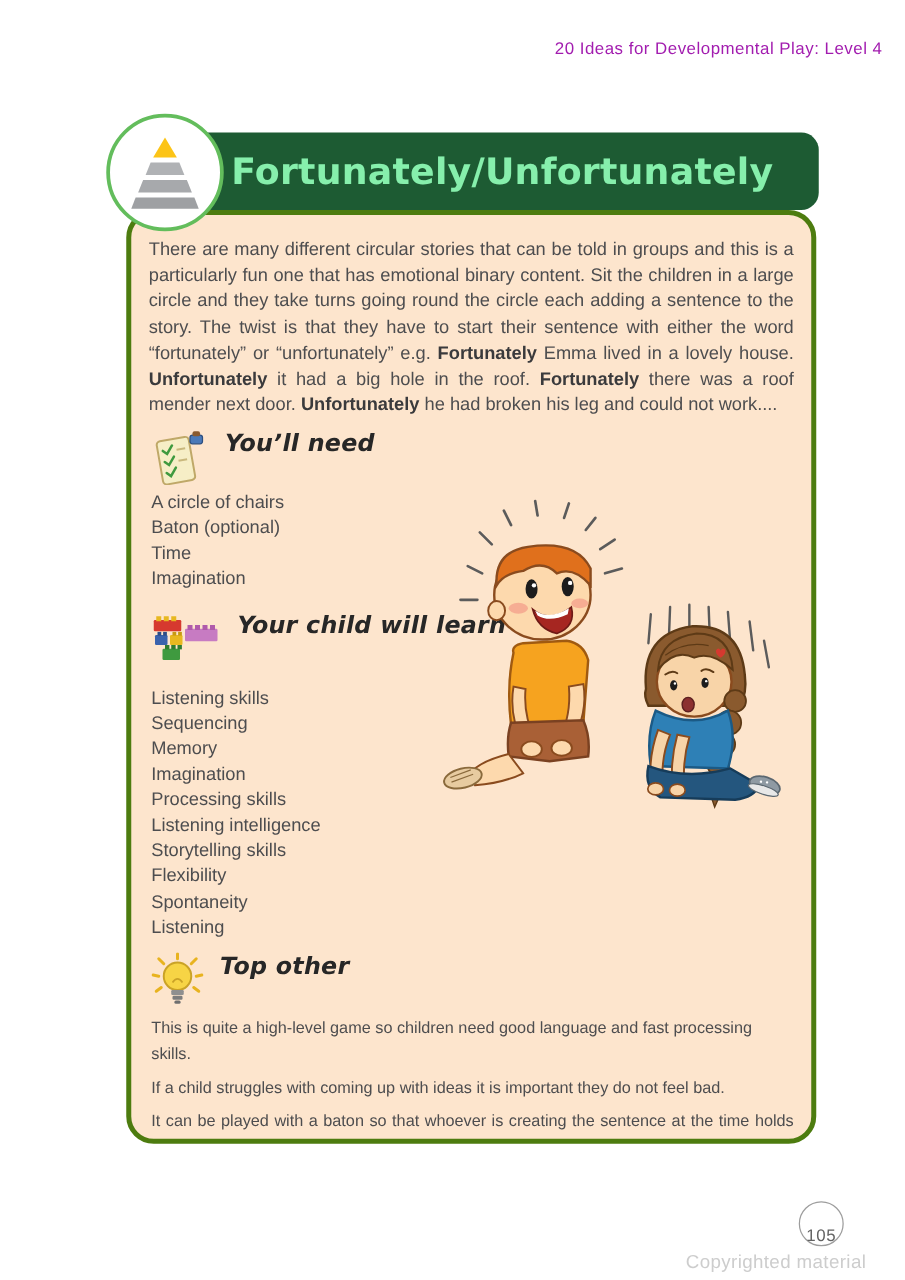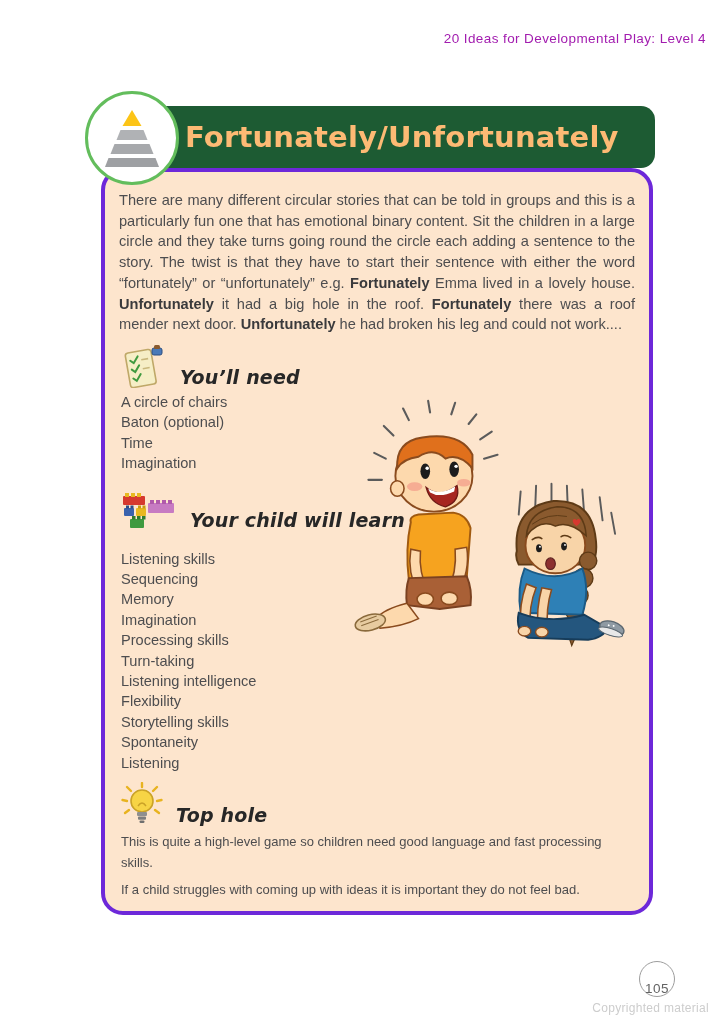--- a/index.html
+++ b/index.html
@@ -11,43 +11,43 @@
     font-size:13.5px; letter-spacing:.4px; color:#a21caf;
   }
 
   
   .banner{
     position:absolute; left:127px; top:106px; width:528px; height:62px;
     background:#1d5b33; border-radius:14px;
     display:flex; align-items:center;
   }
   .banner-title{
-    padding-left:58px; color:#fdba74;
+    padding-left:58px; color:#86efac;
     font-family:"DejaVu Sans", sans-serif; font-weight:bold;
     font-size:29px; letter-spacing:.2px;
   }
   .badge{
     position:absolute; left:85px; top:91px; width:94px; height:94px;
     background:#fff; border:3px solid #63bd5c; border-radius:50%;
     display:flex; align-items:center; justify-content:center; z-index:2;
   }
 
   
   .content-box{
     position:absolute; left:101px; top:168px; width:552px; height:747px;
-    background:#fde5cd; border:4px solid #6d28d9; border-radius:22px;
+    background:#fde5cd; border:4px solid #4d7c0f; border-radius:22px;
     padding:18px 14px 0 14px; overflow:hidden;
   }
   .intro{
     font-size:14.6px; line-height:20.7px; color:#4d4d4f;
     text-align:justify;
   }
   .intro b{ color:#3a3a3c; }
 
-  .sec-head{ display:flex; align-items:flex-end; gap:13px; margin:9px 0 4px 2px; }
+  .sec-head{ display:flex; align-items:flex-start; gap:13px; margin:9px 0 4px 2px; }
   .sec-head .h-txt{
     font-family:"DejaVu Sans", sans-serif; font-style:italic; font-weight:bold;
     font-size:19px; color:#272727; letter-spacing:.2px;
   }
   .plain-list{ font-size:14.6px; color:#4d4d4f; margin-left:2px; }
   .plain-list div{ line-height:20.4px; }
   #list-need{ margin-top:4px; margin-bottom:15px; }
   #list-learn{ margin-top:18px; margin-bottom:2px; width:250px; }
 
   .tips p{ font-size:13px; line-height:21px; color:#4d4d4f; margin:5px 0 6px 2px; }
@@ -56,22 +56,22 @@
   .illustration{ position:absolute; right:5px; top:224px; width:318px; height:266px; }
 
   
   .page-circle{
     position:absolute; left:639px; top:961px; width:36px; height:36px;
     border:1.5px solid #9d9d9d; border-radius:50%;
     display:flex; align-items:flex-end; justify-content:center;
     font-size:13.5px; color:#636363; letter-spacing:.5px;
   }
   .copyright{
-    position:absolute; right:15px; top:1001px;
-    font-size:12px; color:#cdcdcd; letter-spacing:.3px;
+    position:absolute; right:31px; top:1001px;
+    font-size:15px; color:#cdcdcd; letter-spacing:.3px;
   }
 </style>
 </head>
 <body>
 
 <div class="page">
 
   <div class="running-head">20 Ideas for Developmental Play: Level 4</div>
 
   <div class="banner">
@@ -140,24 +140,23 @@
       </svg>
       <span class="h-txt">Your child will learn</span>
     </div>
 
     <div class="plain-list" id="list-learn">
       <div>Listening skills</div>
       <div>Sequencing</div>
       <div>Memory</div>
       <div>Imagination</div>
       <div>Processing skills</div>
-      <div>Turn-taking</div>
       <div>Listening intelligence</div>
+      <div>Storytelling skills</div>
       <div>Flexibility</div>
-      <div>Storytelling skills</div>
       <div>Spontaneity</div>
       <div>Listening</div>
     </div>
 
     <div class="sec-head">
       <svg width="42" height="44" viewBox="0 0 42 44">
         <g stroke="#e8b31f" stroke-width="2.4" stroke-linecap="round">
           <line x1="21" y1="5" x2="21" y2="1"></line>
             <line x1="10" y1="9" x2="6" y2="5"></line>
             <line x1="32" y1="9" x2="36" y2="5"></line>
@@ -165,21 +164,21 @@
             <line x1="36" y1="19" x2="40.5" y2="18"></line>
           <line x1="8" y1="28" x2="4" y2="31"></line>
             <line x1="34" y1="28" x2="38" y2="31"></line>
         </g>
         <circle cx="21" cy="19" r="11" fill="#f7d445" stroke="#caa227" stroke-width="1.6"></circle>
         <path d="M17,24 q4,-6 8,0" fill="none" stroke="#caa227" stroke-width="1.4"></path>
         <rect x="16" y="30" width="10" height="4" rx="1" fill="#8f8f8f"></rect>
         <rect x="17" y="34.6" width="8" height="3.2" rx="1" fill="#7d7d7d"></rect>
         <rect x="18.5" y="38.4" width="5" height="2.6" rx="1.2" fill="#6f6f6f"></rect>
       </svg>
-      <span class="h-txt">Top hole</span>
+      <span class="h-txt">Top other</span>
     </div>
 
     <div class="tips">
       <p>This is quite a high-level game so children need good language and fast processing skills.</p>
       <p>If a child struggles with coming up with ideas it is important they do not feel bad.</p>
       <p class="just">It can be played with a baton so that whoever is creating the sentence at the time holds on the baton. This helps other children know who to listen to, and also if they cannot think of anything they can pass the baton on to the next person.</p>
     </div>
 
     <div class="illustration">
       <svg width="318" height="266" viewBox="0 0 330 270">

